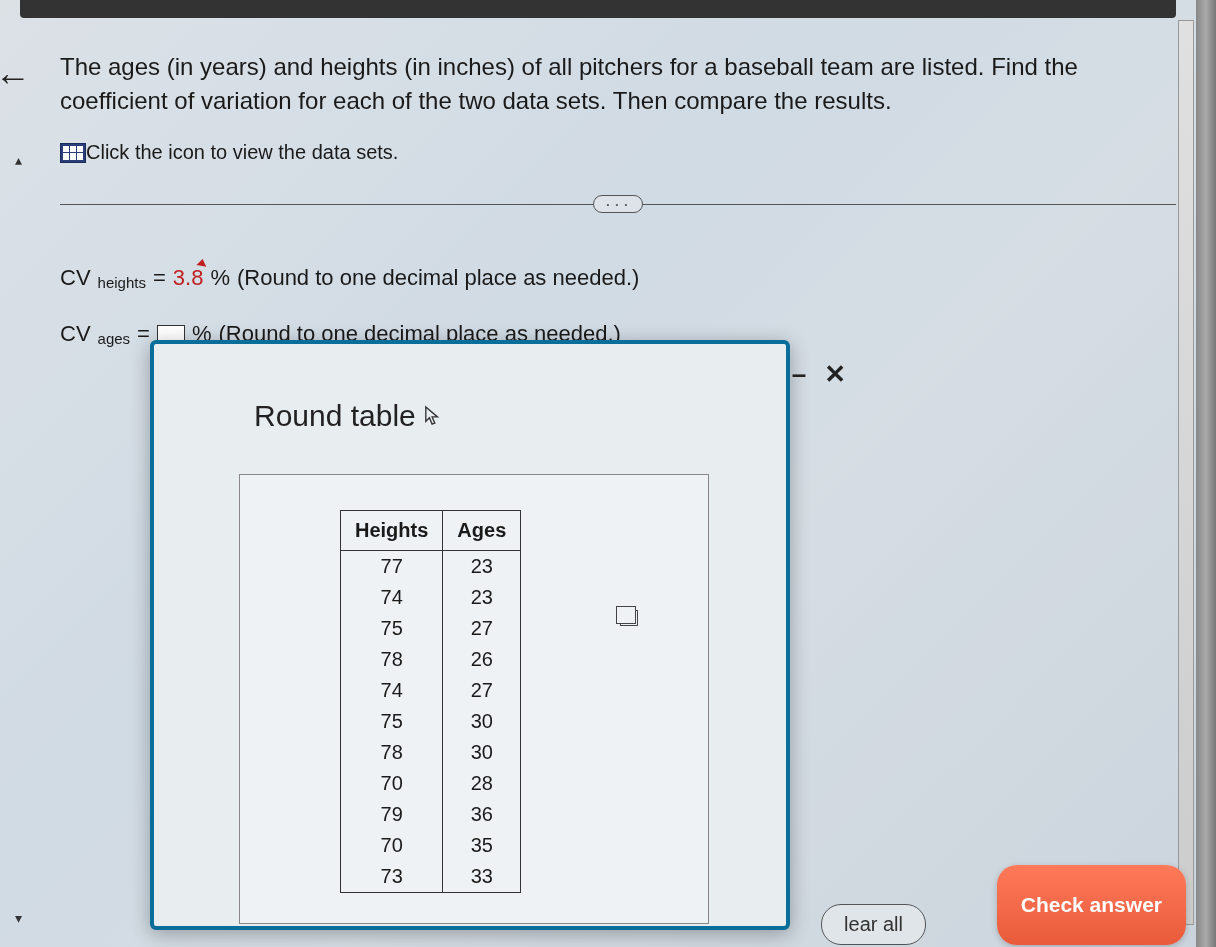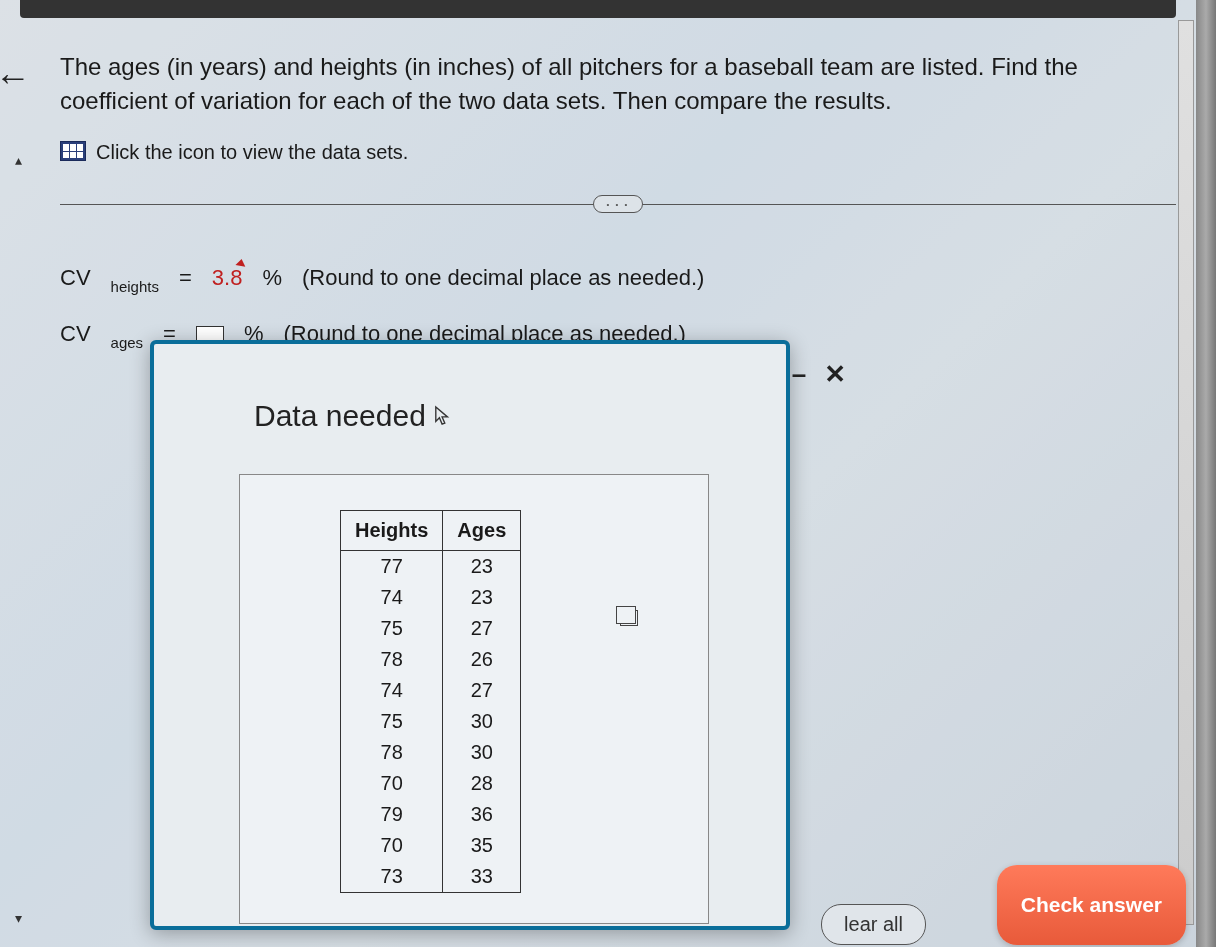--- a/index.html
+++ b/index.html
@@ -57,21 +57,21 @@
       right: 40px;
     }
     .problem-text {
       font-size: 24px;
       color: #1a1a1a;
       line-height: 1.4;
       margin-bottom: 24px;
     }
     .icon-link-row {
       display: flex;
-      gap: 10px;
+      align-items: center;
       margin-bottom: 40px;
     }
     .table-icon {
       width: 26px;
       height: 20px;
       background: #2a3f7a;
       border: 1px solid #1a2a5a;
       display: grid;
       grid-template-columns: 1fr 1fr 1fr;
       grid-template-rows: 1fr 1fr;
@@ -106,22 +106,22 @@
       justify-content: center;
       font-size: 8px;
       letter-spacing: 2px;
       color: #555;
     }
     .cv-line {
       font-size: 22px;
       color: #1a1a1a;
       margin-bottom: 30px;
       display: flex;
-      align-items: flex-end;
-      gap: 20px;
+      align-items: center;
+      gap: 7px;
     }
     .subscript {
       font-size: 15px;
       position: relative;
       top: 4px;
     }
     .answered-value {
       color: #c02020;
       position: relative;
     }
@@ -323,21 +323,21 @@
     <span>(Round to one decimal place as needed.)</span>
   </div>
 </div>
 
 <div class="modal">
   <div class="modal-controls">
     <span>–</span>
     <span>✕</span>
   </div>
   <div class="modal-title">
-    <span>Data needed</span>
+    <span>Round table</span>
     <svg class="cursor-icon" viewBox="0 0 20 24">
       <path d="M2 2 L2 18 L6 14 L9 21 L12 20 L9 13 L15 13 Z" fill="none" stroke="#333" stroke-width="1.5"></path>
     </svg>
   </div>
   <div class="inner-table-box">
     <div class="copy-icon"></div>
     <table class="data-table">
       <thead>
         <tr>
           <th>Heights</th>

